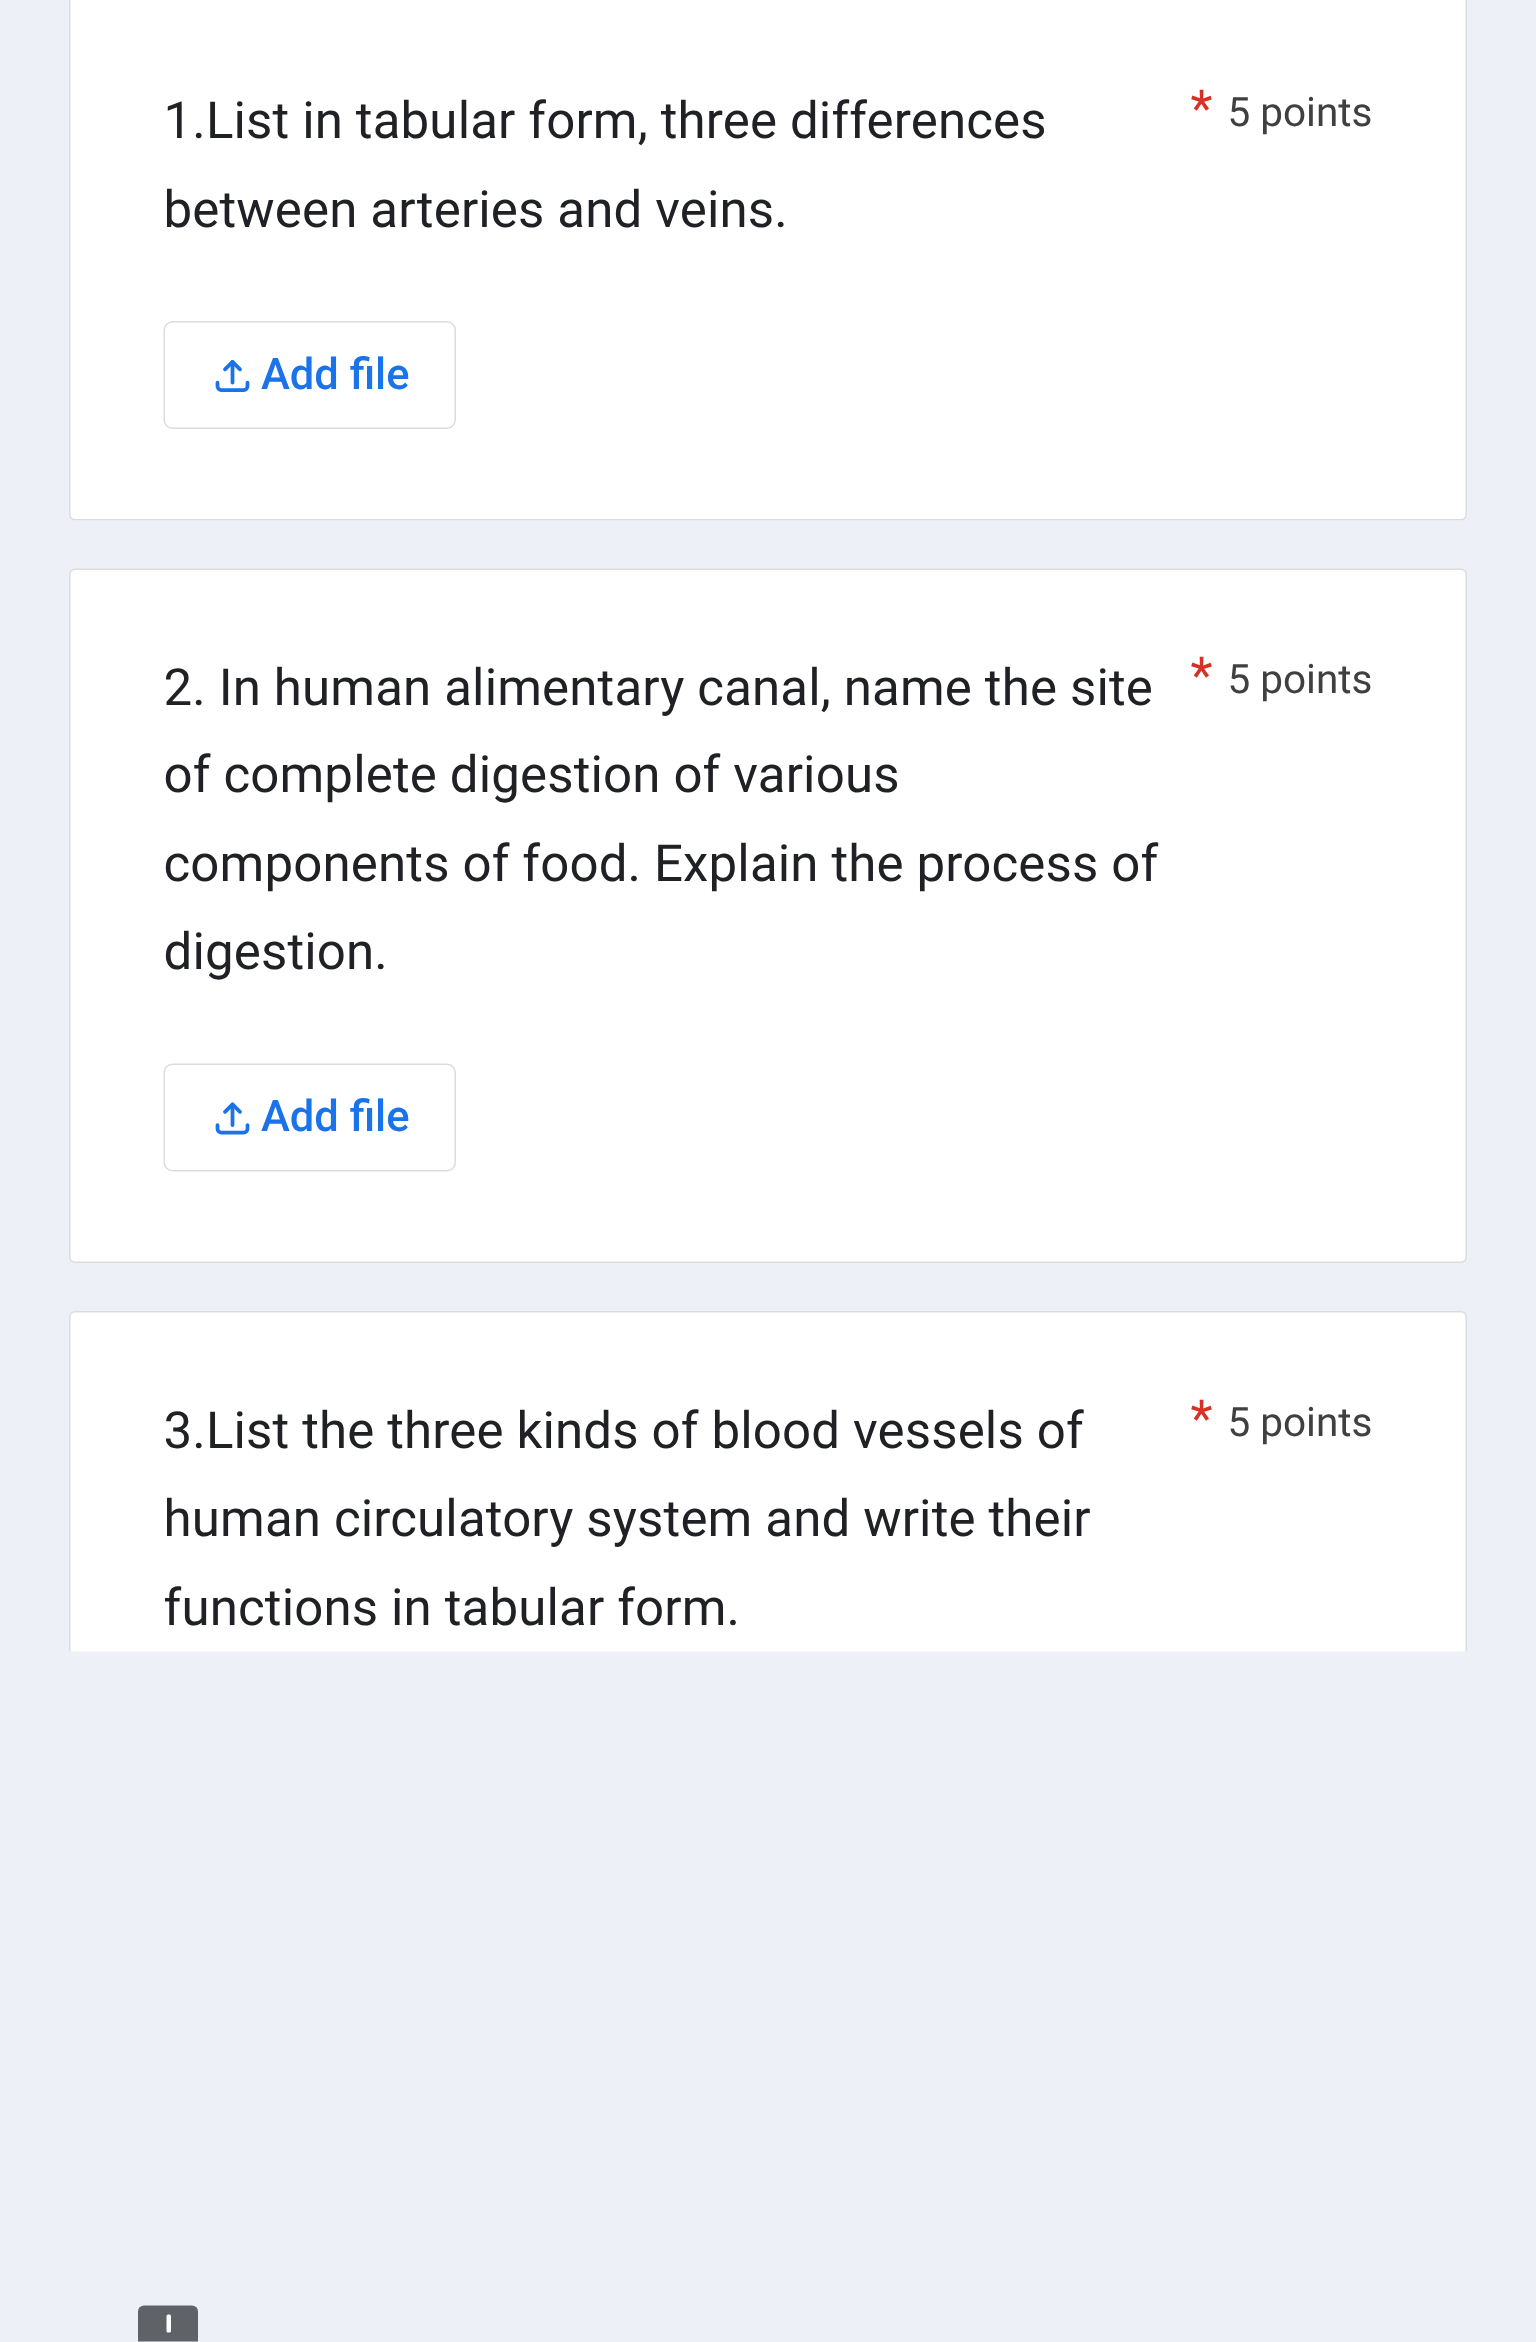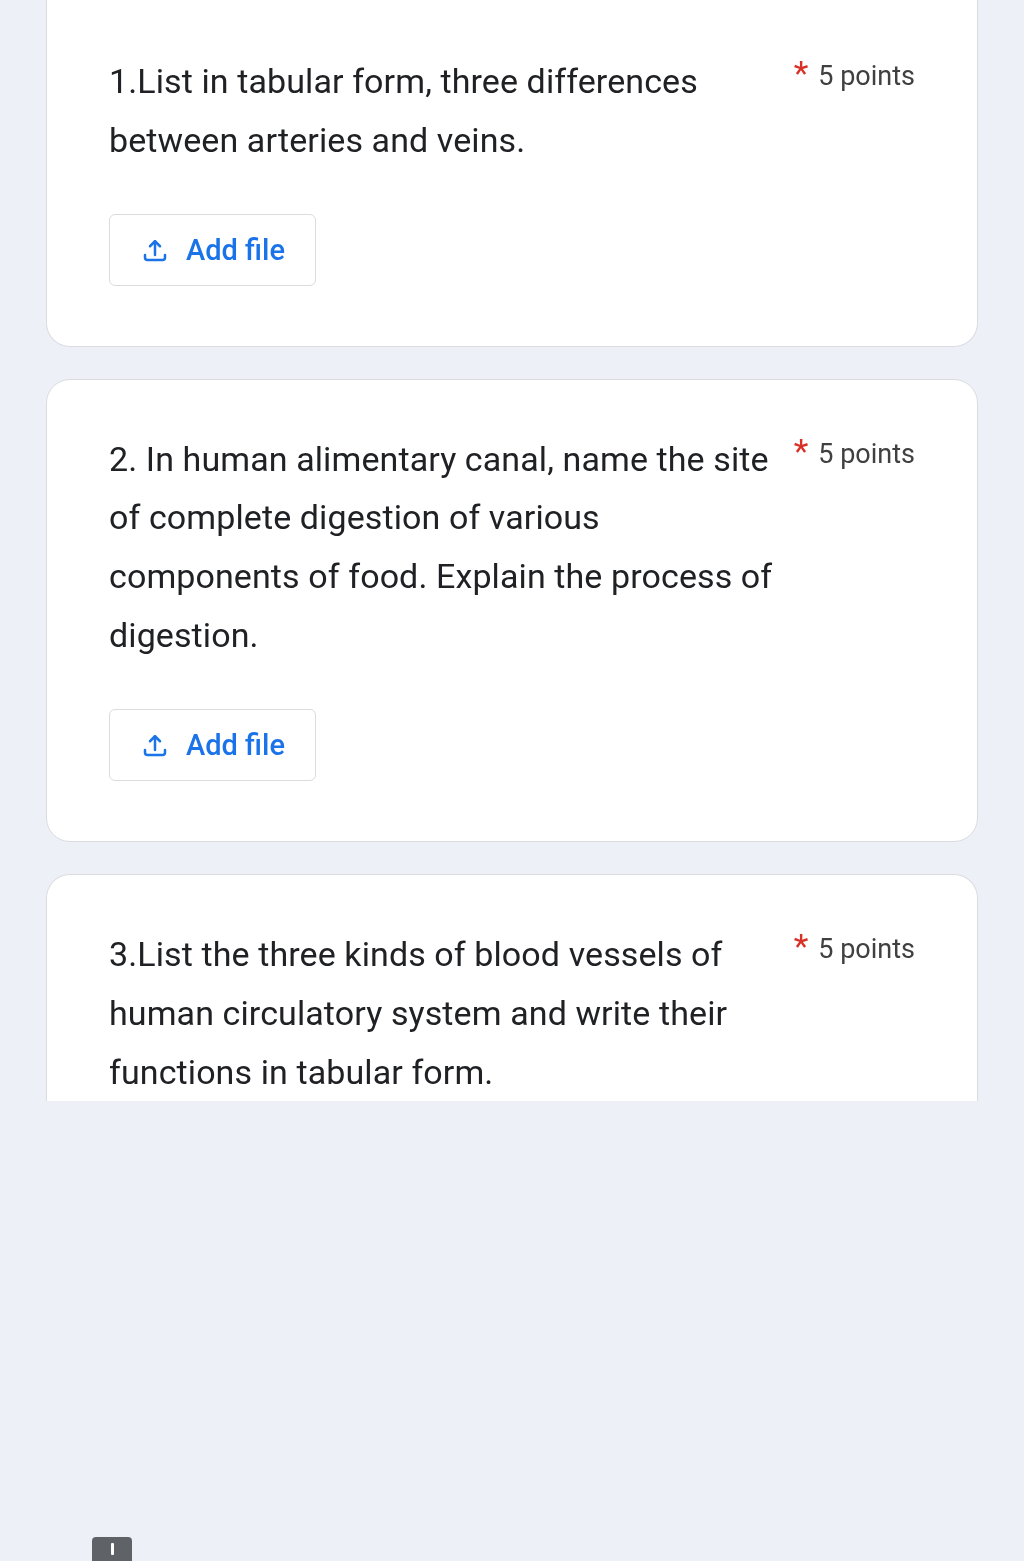--- a/index.html
+++ b/index.html
@@ -11,21 +11,21 @@
     font-family: Roboto, Arial, sans-serif;
     background: #edf0f7;
     width: 1024px;
     min-height: 1561px;
     padding: 0 46px;
     color: #202124;
   }
   .question-card {
     background: #fff;
     border: 1px solid #dadce0;
-    border-radius: 24px;
+    border-radius: 4px;
     padding: 50px 62px 60px 62px;
     margin-bottom: 32px;
   }
   .question-header {
     display: flex;
     align-items: flex-start;
     justify-content: space-between;
     gap: 18px;
     margin-bottom: 44px;
   }
@@ -51,21 +51,21 @@
     font-weight: 400;
   }
   .points-label {
     color: #404040;
     font-size: 27px;
     font-weight: 400;
   }
   .add-file-btn {
     display: inline-flex;
     align-items: center;
-    gap: 16px;
+    gap: 4px;
     border: 1px solid #dadce0;
     border-radius: 6px;
     background: #fff;
     padding: 18px 30px;
     cursor: pointer;
     font-size: 29px;
     color: #1a73e8;
     font-family: inherit;
     font-weight: 500;
   }

